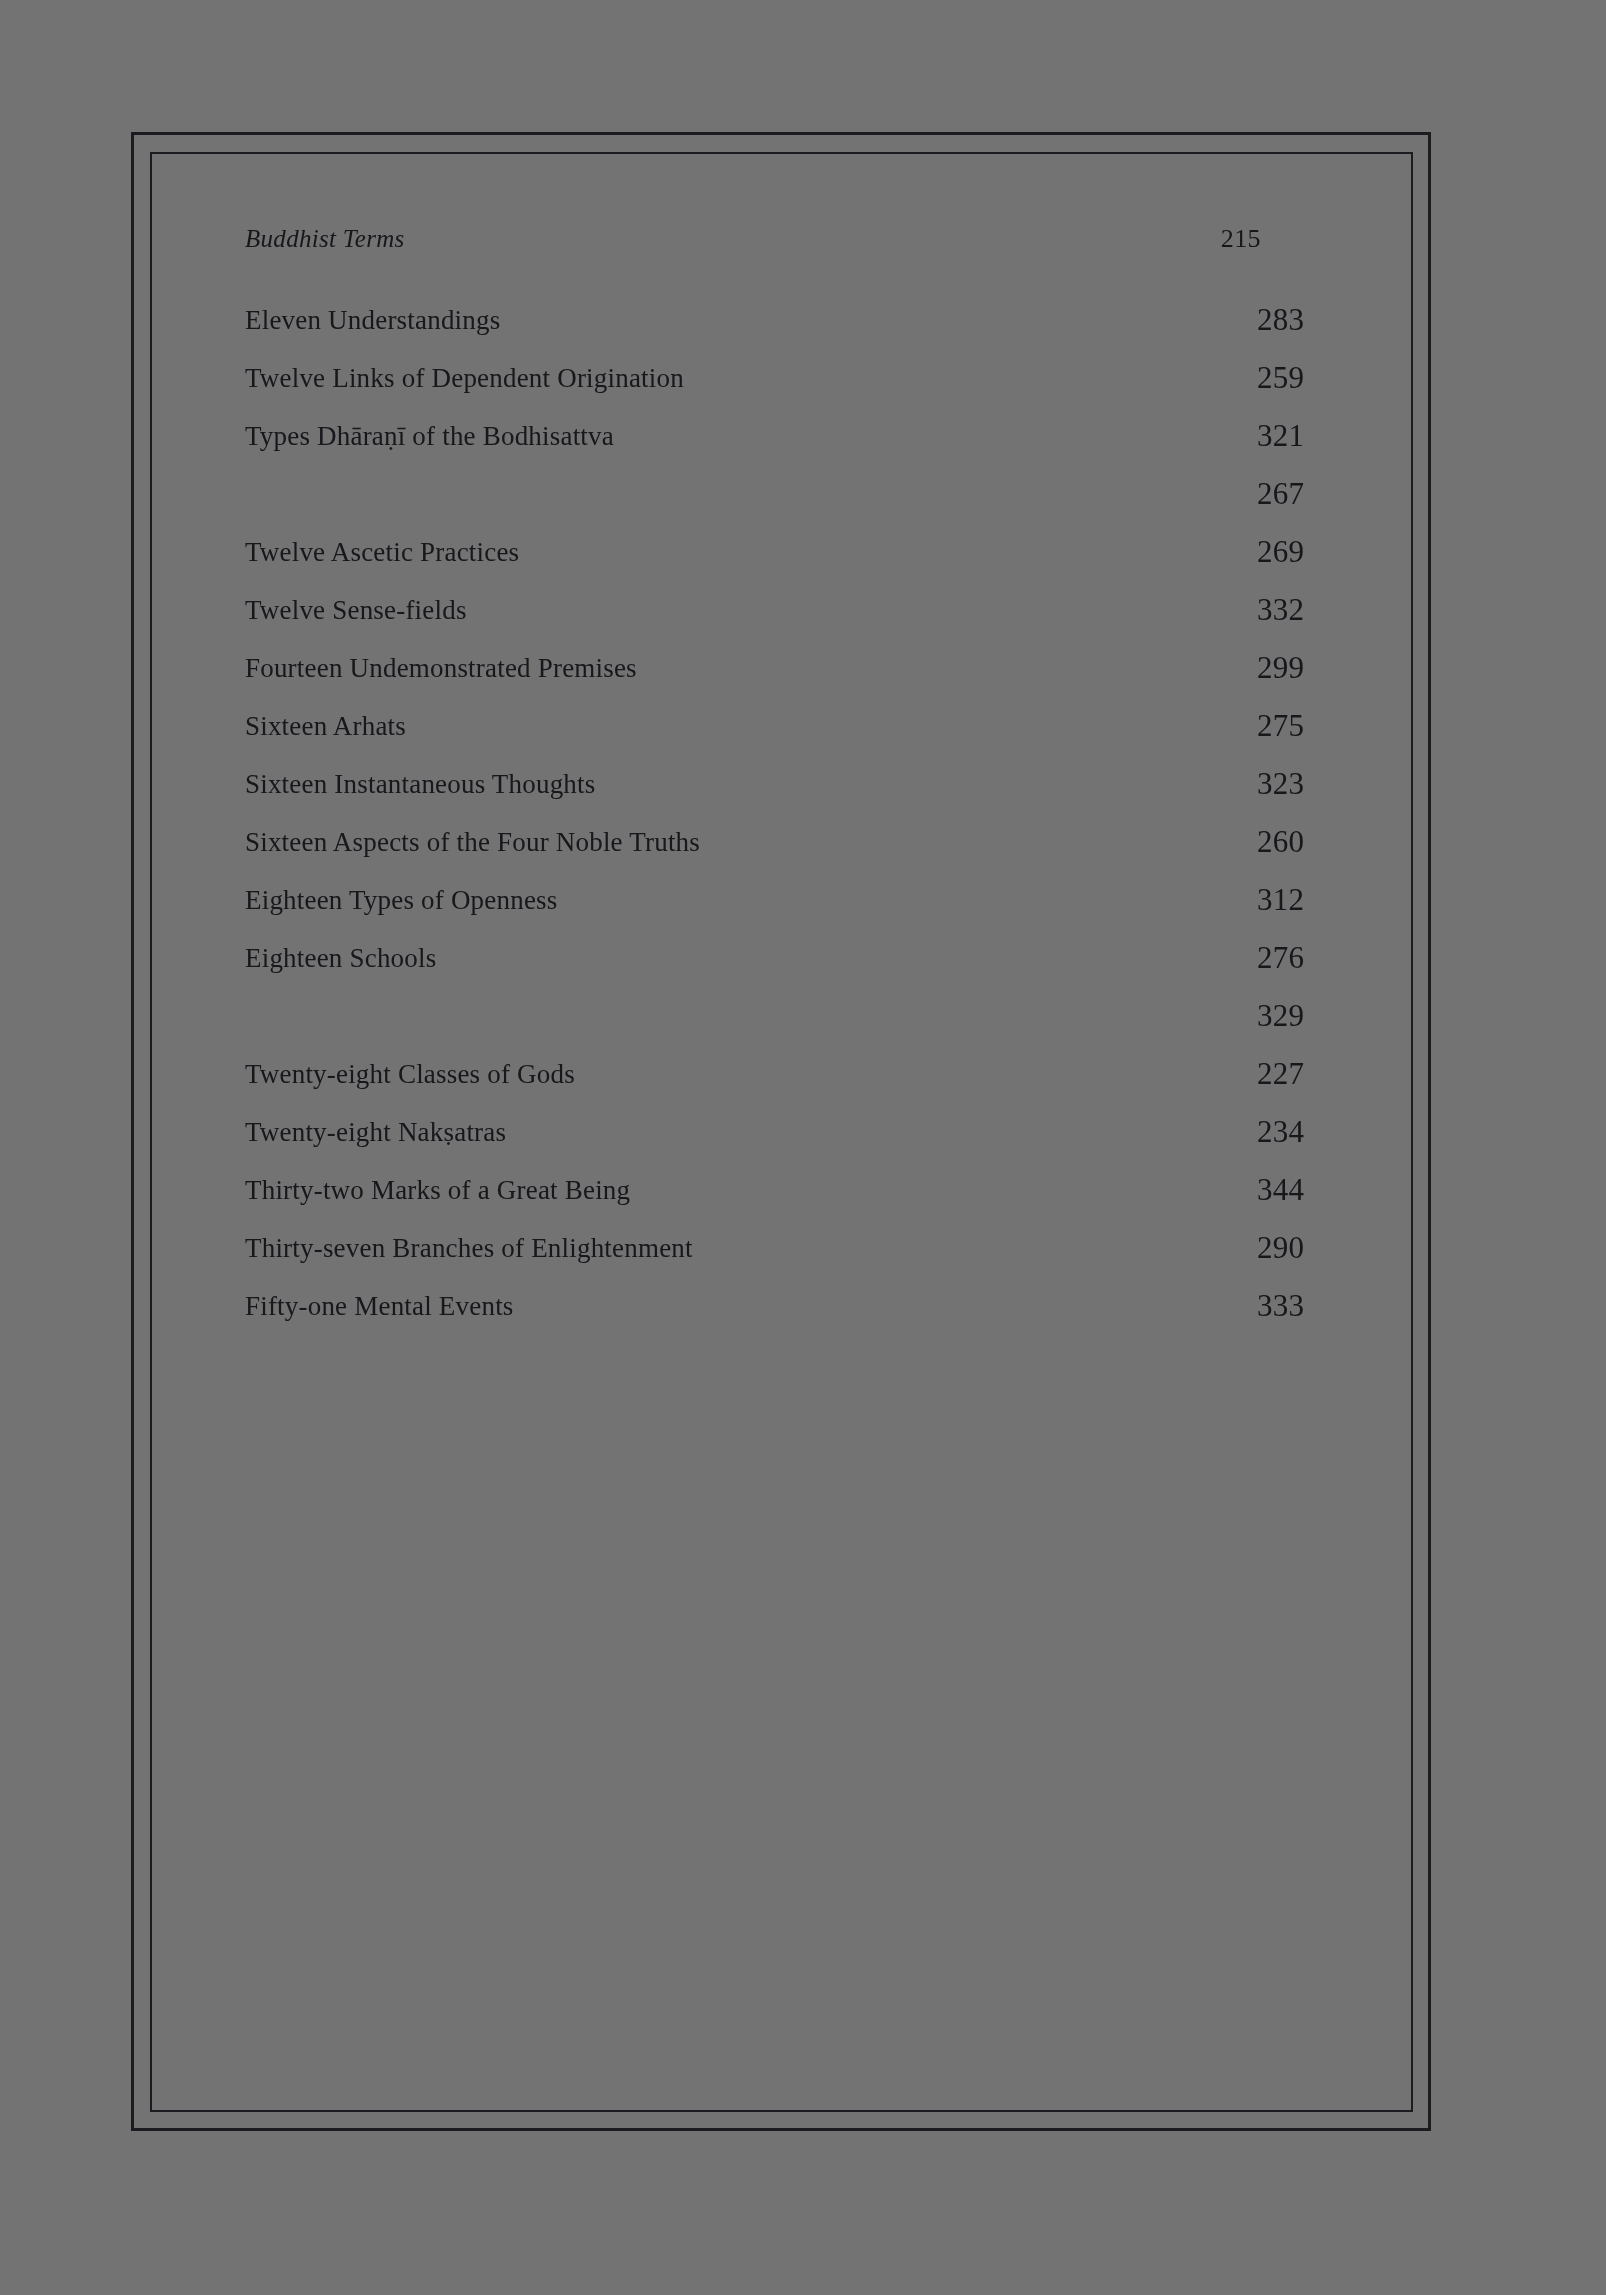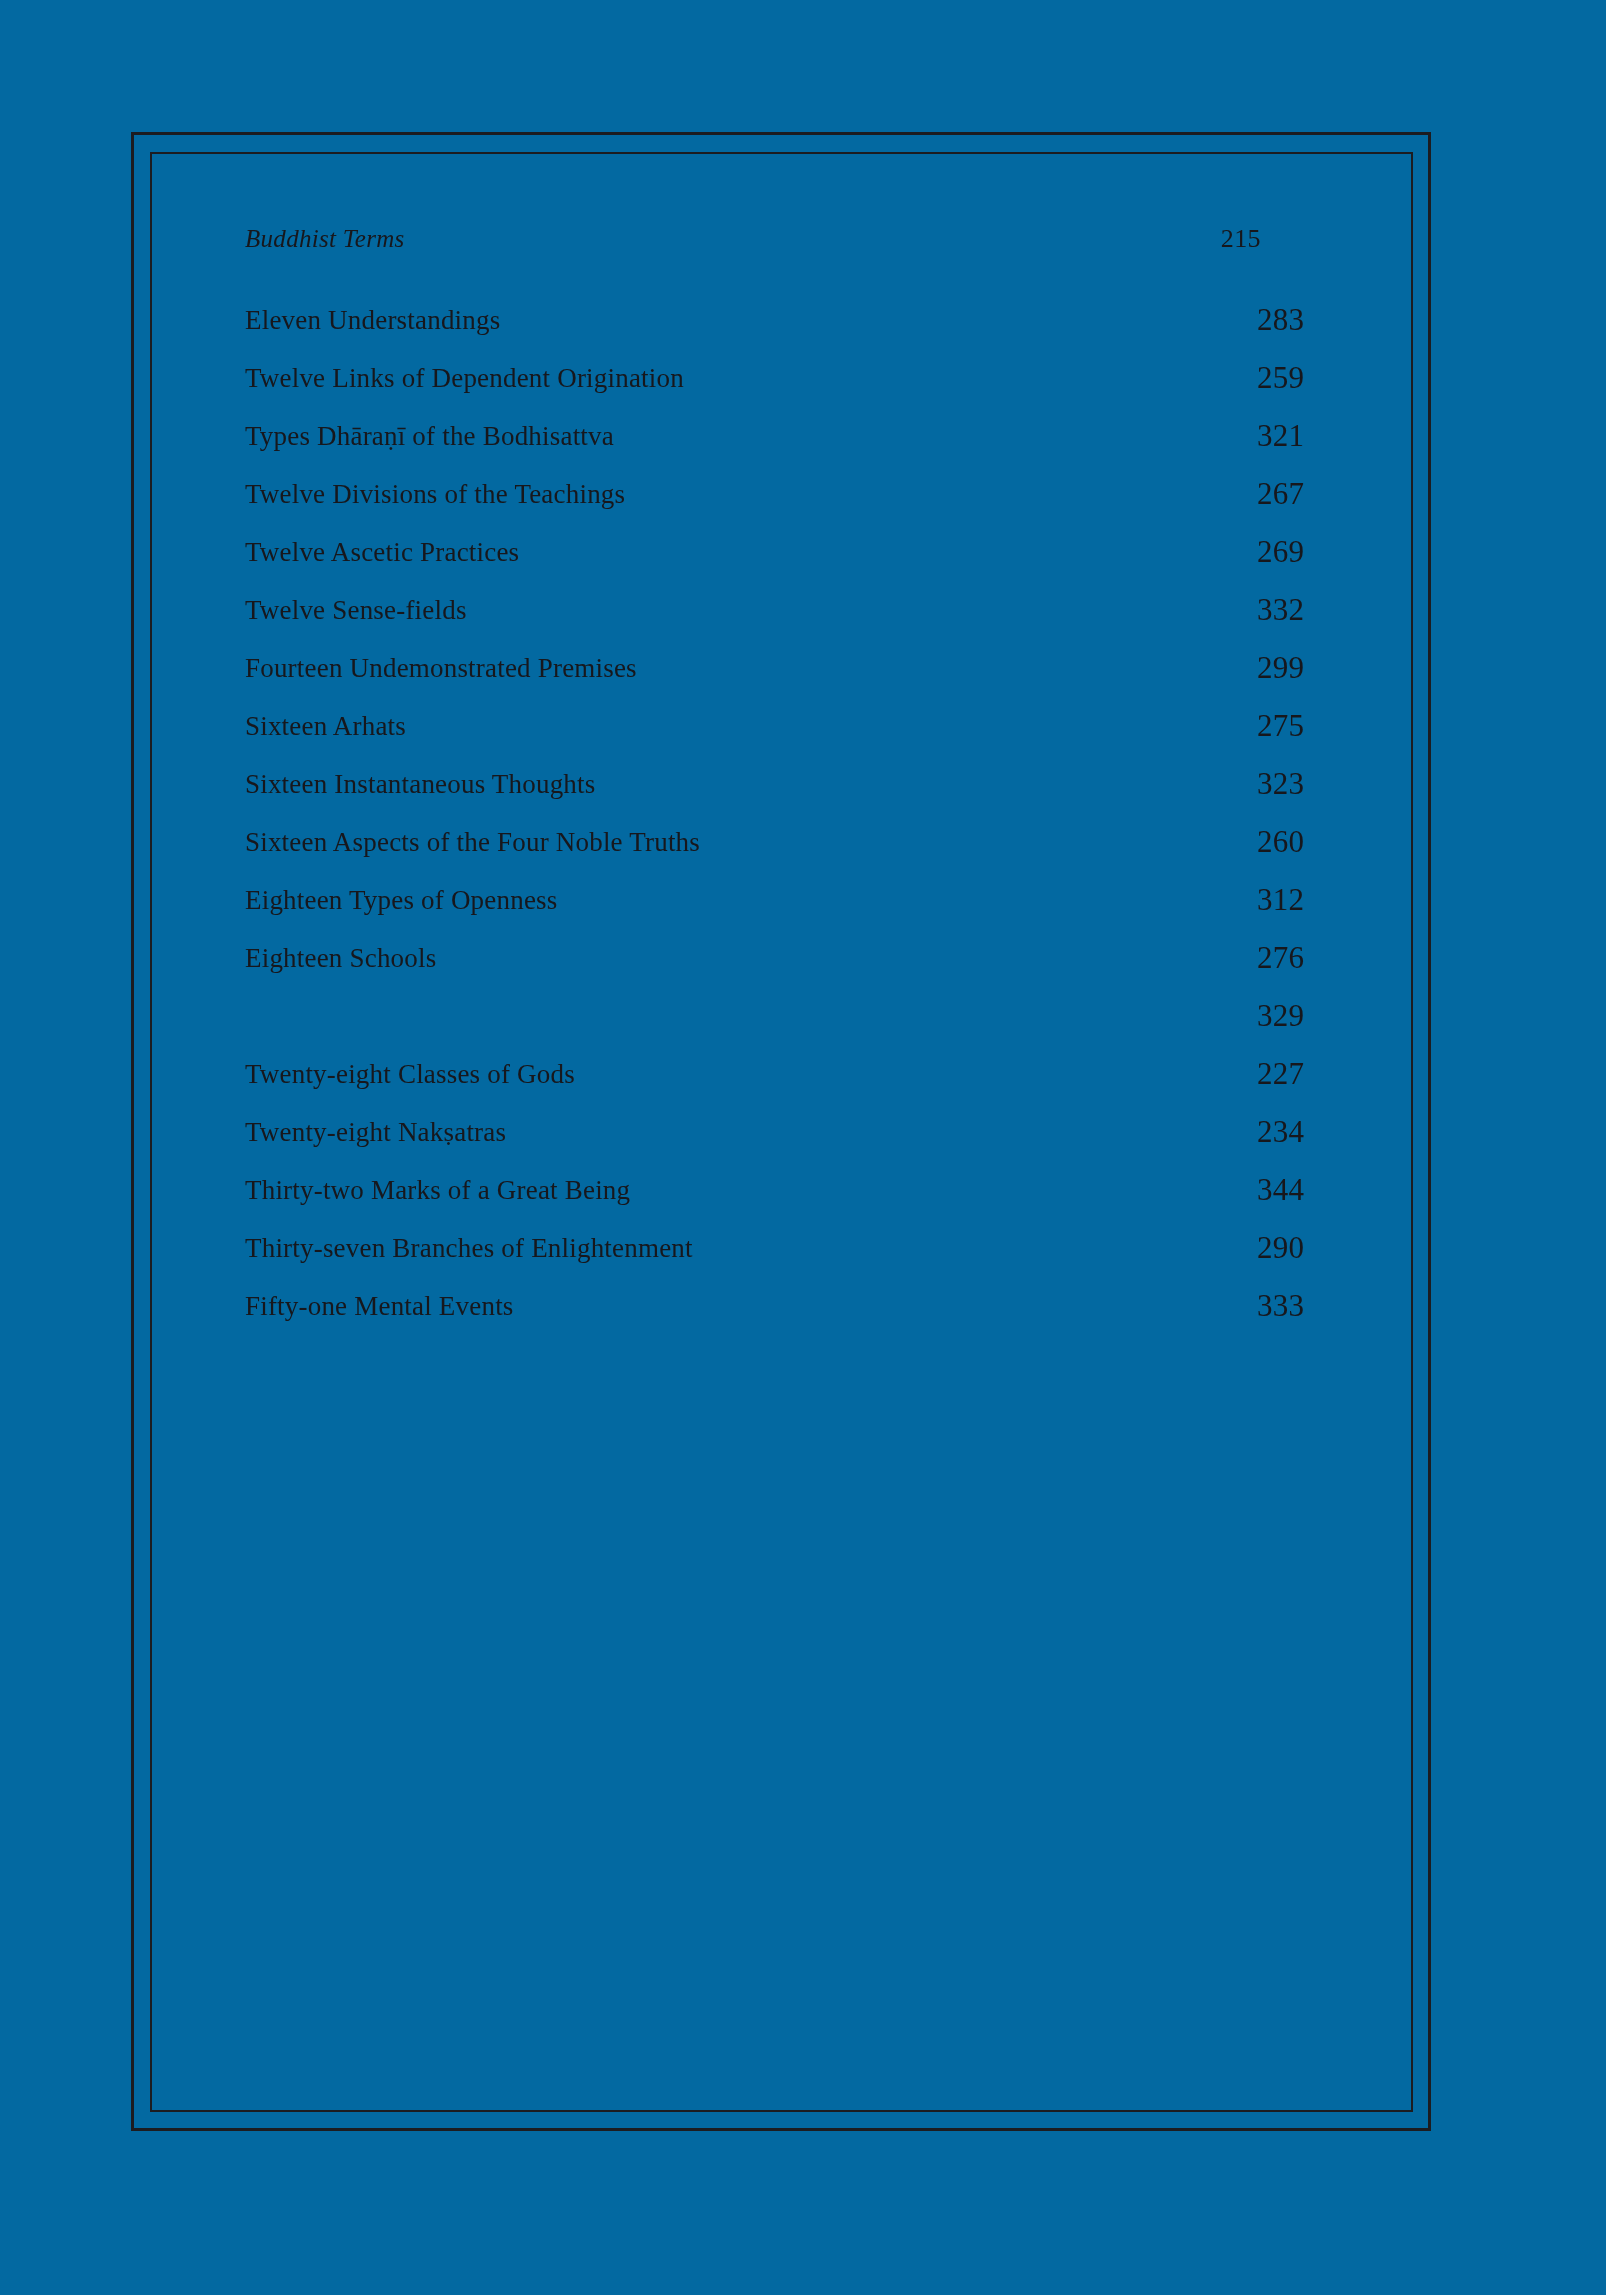--- a/index.html
+++ b/index.html
@@ -6,21 +6,21 @@
   html, body {
     margin: 0;
     padding: 0;
     background: #ffffff;
   }
 
   .page {
     position: relative;
     width: 1607px;
     height: 2295px;
-    background: #0369a1;
+    background: #737373;
     overflow: hidden;
     font-family: "Liberation Serif", "DejaVu Serif", serif;
     color: #17171c;
   }
 
   
   .frame-outer {
     position: absolute;
     left: 131px;
     top: 132px;
@@ -113,21 +113,20 @@
       </div>
       <div class="entry-row">
         <span class="entry-title">Twelve Links of Dependent Origination</span>
         <span class="entry-folio">259</span>
       </div>
       <div class="entry-row">
         <span class="entry-title">Types Dhāraṇī of the Bodhisattva</span>
         <span class="entry-folio">321</span>
       </div>
       <div class="entry-row">
-        <span class="entry-title">Twelve Divisions of the Teachings</span>
         <span class="entry-folio">267</span>
       </div>
       <div class="entry-row">
         <span class="entry-title">Twelve Ascetic Practices</span>
         <span class="entry-folio">269</span>
       </div>
       <div class="entry-row">
         <span class="entry-title">Twelve Sense-fields</span>
         <span class="entry-folio">332</span>
       </div>

